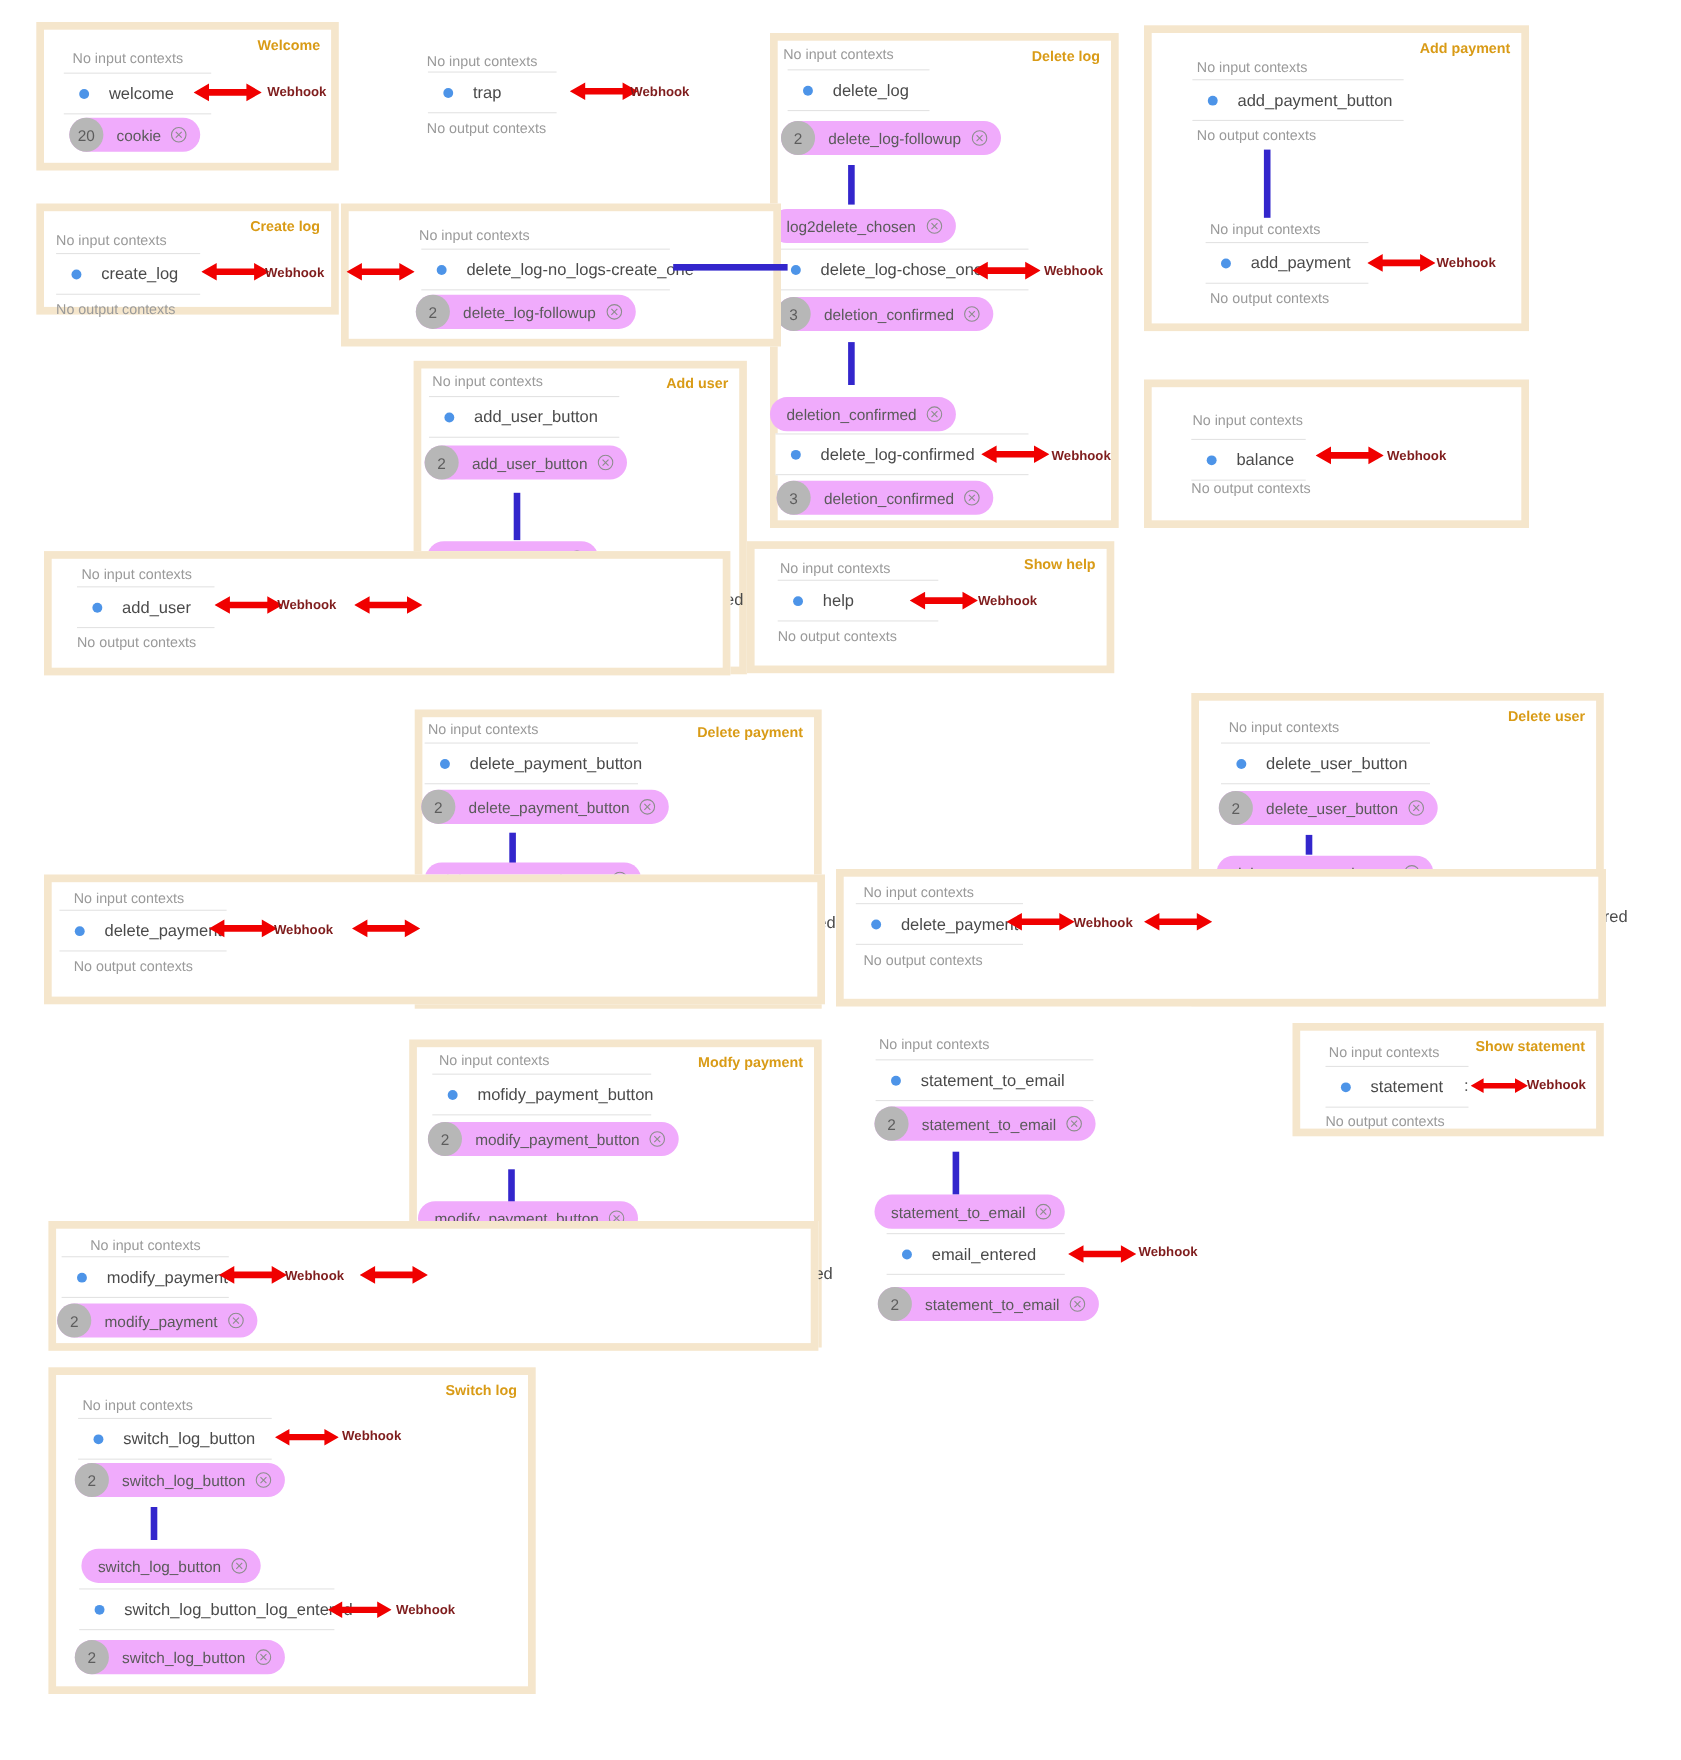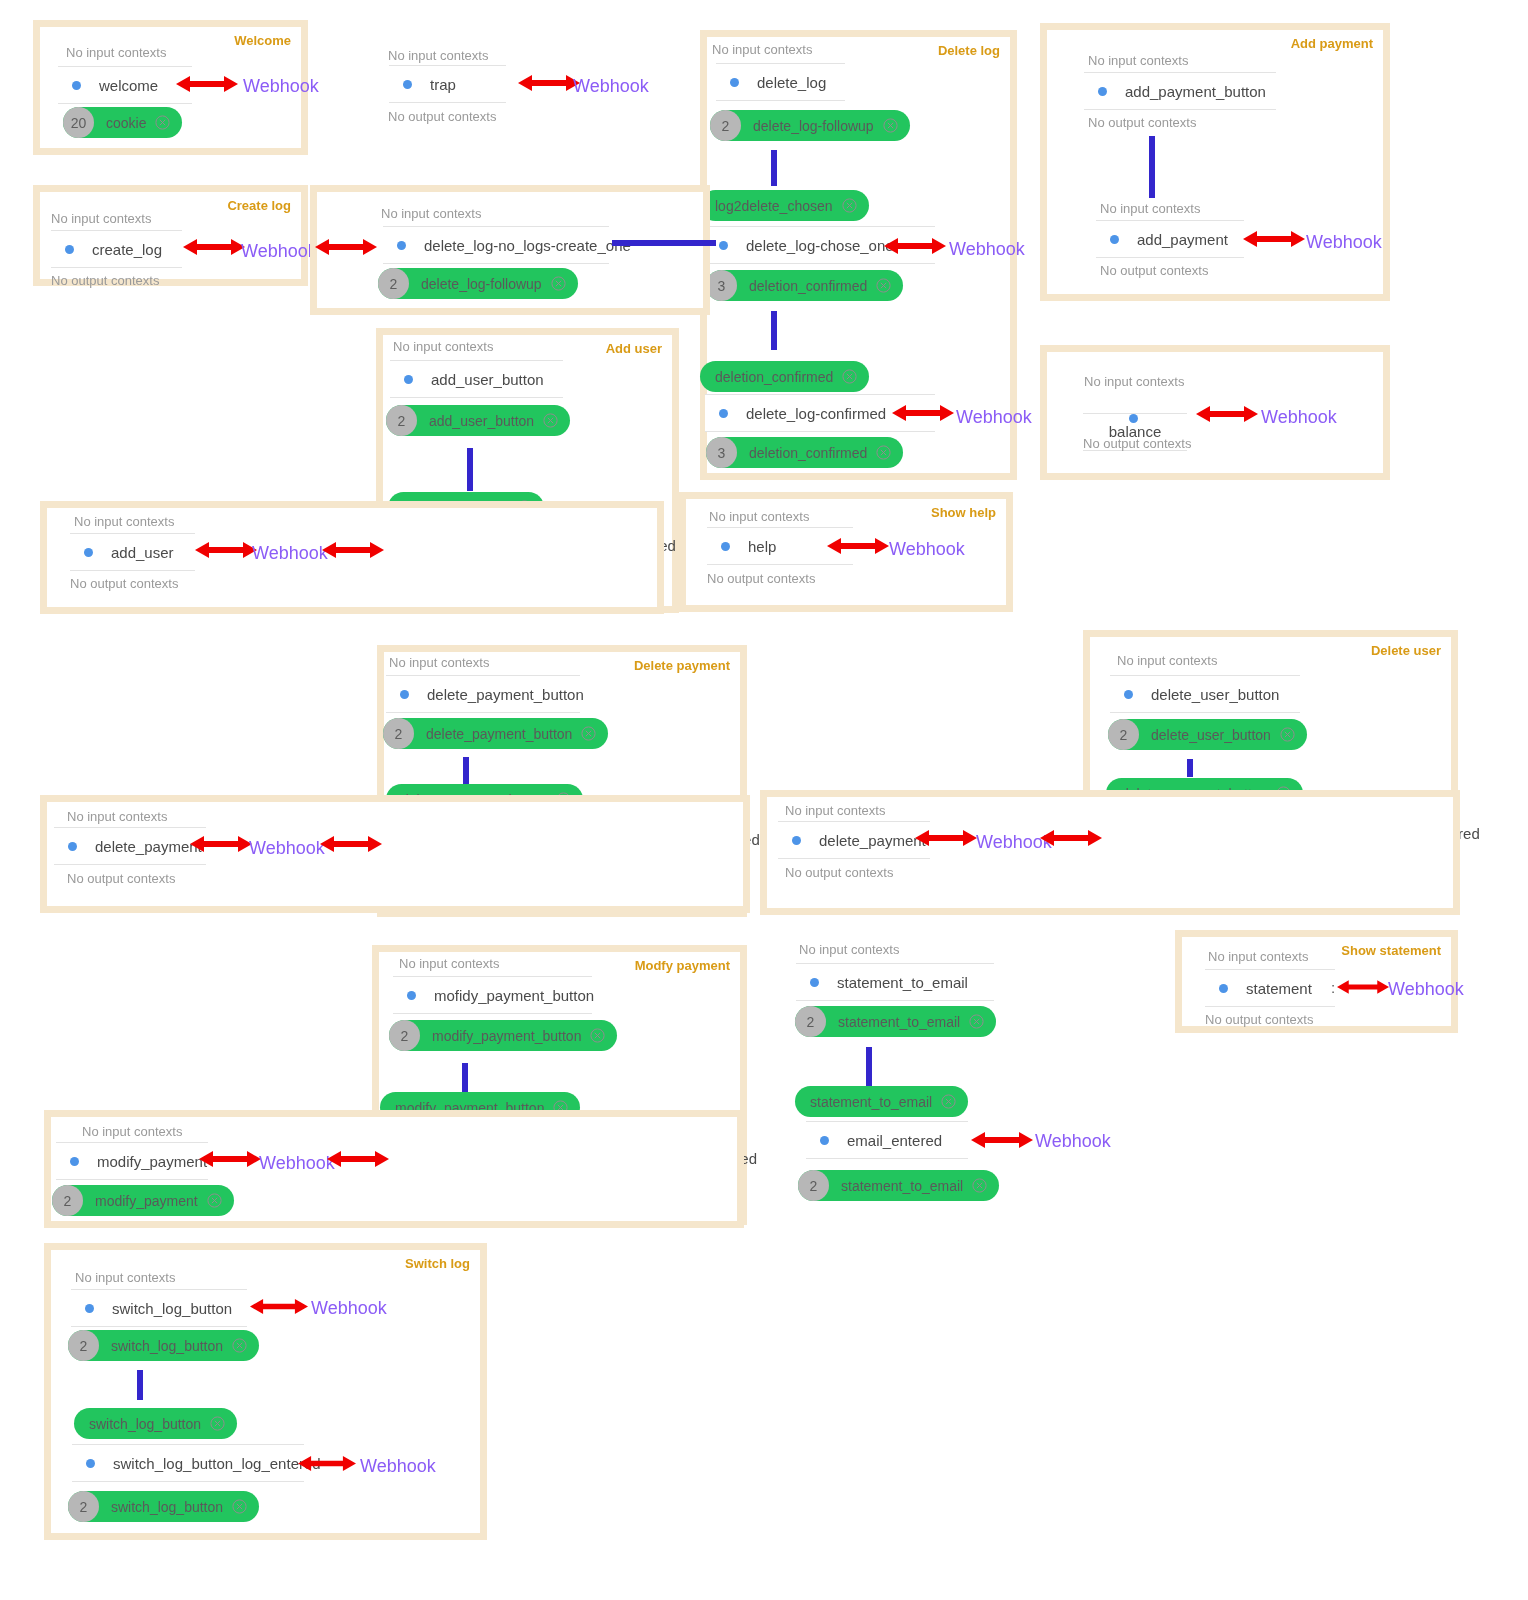--- a/index.html
+++ b/index.html
@@ -60,21 +60,21 @@
   }
   .phrase .ptext {
     font-size: 15px;
     color: #4a4a4a;
     white-space: nowrap;
   }
   
   .chip {
     position: absolute;
     height: 31px;
-    background: #22c55e;
+    background: #f0abfc;
     border-radius: 17px;
     display: flex;
     align-items: center;
     box-sizing: border-box;
   }
   .chip .count {
     width: 31px; height: 31px;
     border-radius: 50%;
     background: #b7b7b7;
     color: #5d5d5d;
@@ -107,23 +107,23 @@
   }
   .conn-h {
     position: absolute;
     height: 6px;
     background: #3326cc;
   }
   
   .wh-arrow { position: absolute; }
   .wh-label {
     position: absolute;
-    color: #8b5cf6;
-    font-size: 18px;
-    font-weight: normal;
+    color: #7f1d1d;
+    font-size: 12px;
+    font-weight: bold;
     white-space: nowrap;
   }
   .colon {
     position: absolute;
     color: #5a5a5a;
     font-size: 15px;
   }
 </style>
 </head>
 <body>
@@ -351,21 +351,21 @@
       <path d="M0 12 L14 4 L14 9 L48 9 L48 4 L62 12 L48 20 L48 15 L14 15 L14 20 Z" fill="#f00000"></path>
     </svg>
   <div class="wh-label" style="left:252px; top:543px;">Webhook</div>
   <svg class="wh-arrow" style="left:322px; top:538px;" width="62" height="24" viewBox="0 0 62 24">
       <path d="M0 12 L14 4 L14 9 L48 9 L48 4 L62 12 L48 20 L48 15 L14 15 L14 20 Z" fill="#f00000"></path>
     </svg>
 
   <div class="intent-card" style="left:1040px; top:345px; width:350px; height:135px;">
   </div>
   <div class="ctx-label" style="left:1084px; top:374px;">No input contexts</div>
-  <div class="phrase" style="left:1083px; top:413px; width:104px;flex-direction:column;">
+  <div class="phrase" style="left:1083px; top:399px; width:104px;">
     <span class="bullet"></span>
     <span class="ptext">balance</span>
   </div>
   <div class="ctx-label" style="left:1083px; top:436px;">No output contexts</div>
   <svg class="wh-arrow" style="left:1196px; top:402px;" width="62" height="24" viewBox="0 0 62 24">
       <path d="M0 12 L14 4 L14 9 L48 9 L48 4 L62 12 L48 20 L48 15 L14 15 L14 20 Z" fill="#f00000"></path>
     </svg>
   <div class="wh-label" style="left:1261px; top:407px;">Webhook</div>
 
   <div class="intent-card" style="left:679px; top:492px; width:334px; height:120px;">

